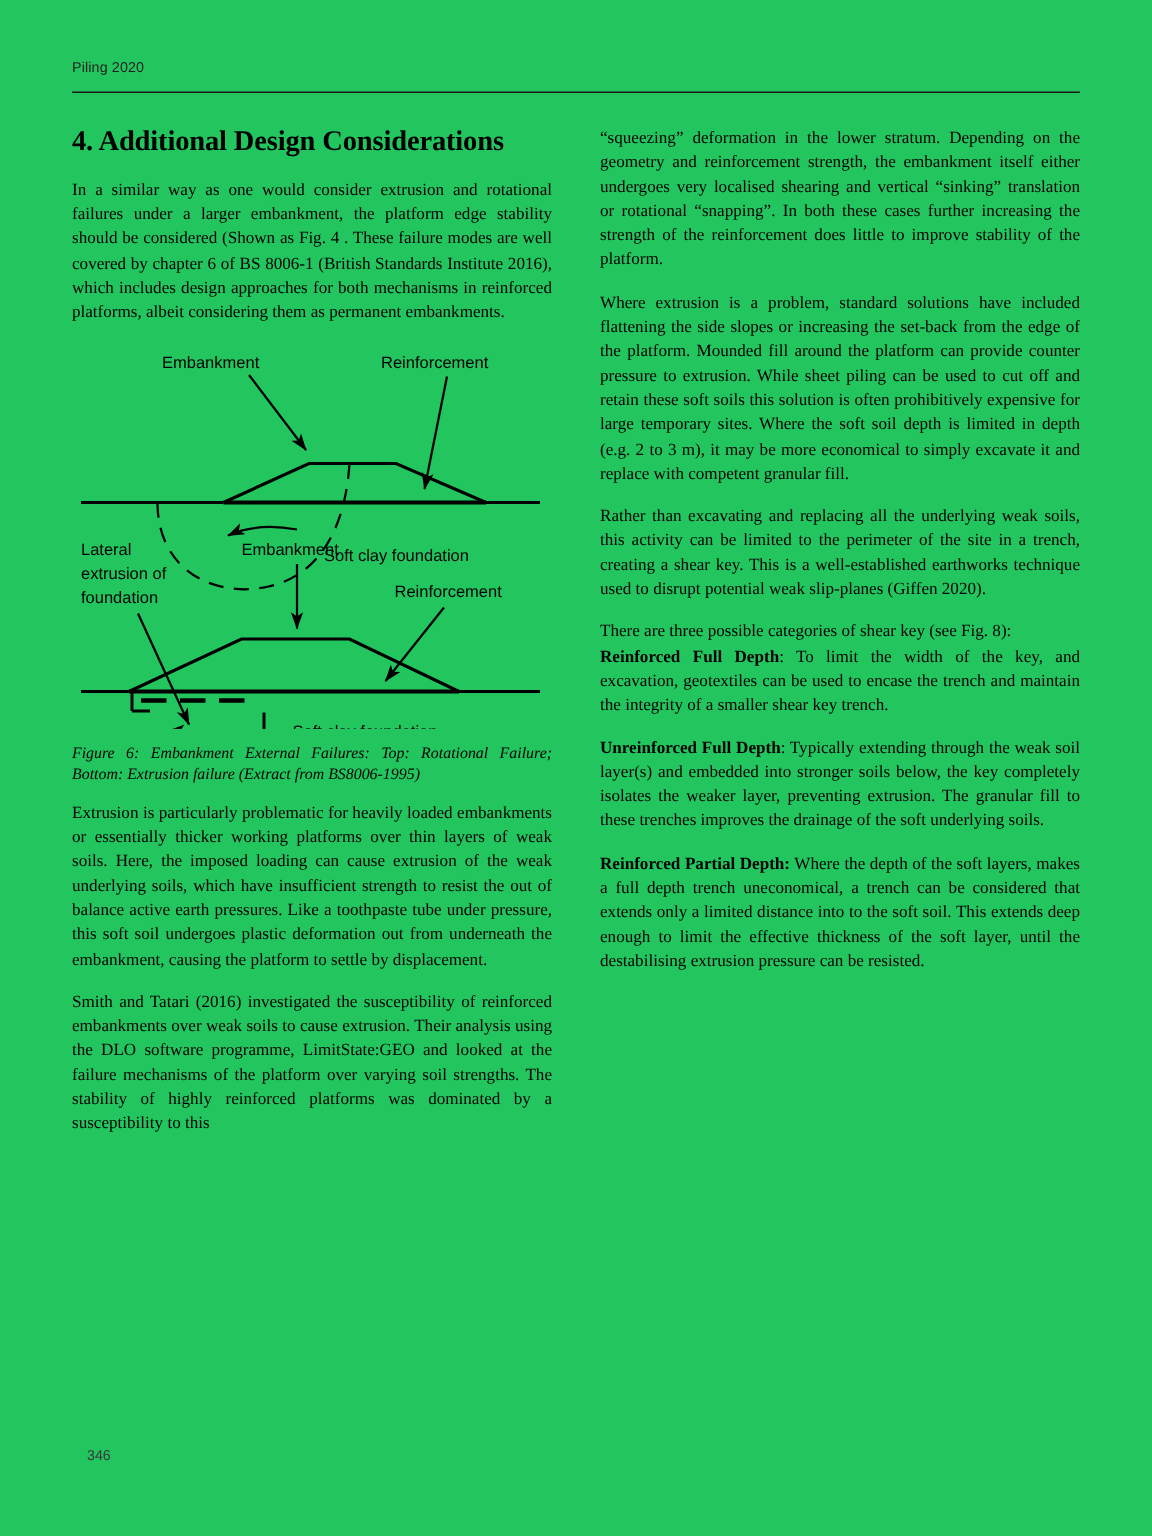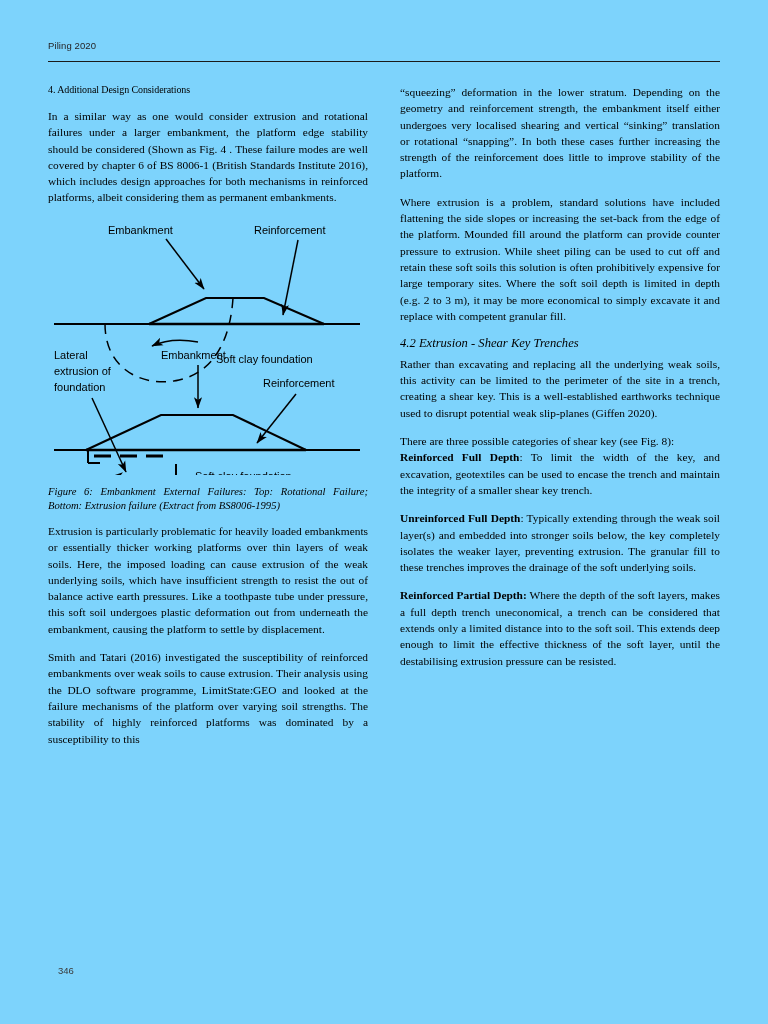--- a/index.html
+++ b/index.html
@@ -12,21 +12,21 @@
     height: 1024px;
     position: relative;
     font-family: "Liberation Serif", "DejaVu Serif", serif;
     color: #000000;
     overflow: hidden;
   }
 
   .page {
     position: absolute;
     inset: 0;
-    background: #7dd3fc;
+    background: #22c55e;
   }
 
   
   .running-head {
     position: absolute;
     top: 40px;
     left: 48px;
     width: 672px;
     font-family: "Liberation Sans", "DejaVu Sans", sans-serif;
     font-size: 9.5px;
@@ -51,22 +51,22 @@
     height: 840px;
     display: flex;
     gap: 32px;
   }
   .col {
     width: 320px;
     position: relative;
   }
 
   h1.section-title {
-    font-size: 10px;
-    font-weight: normal;
+    font-size: 19px;
+    font-weight: bold;
     margin: 0 0 12px 0;
     letter-spacing: -0.1px;
     line-height: 1.2;
   }
   h2.sub-title {
     font-size: 12.6px;
     font-style: italic;
     font-weight: normal;
     margin: 0 0 4px 0;
     line-height: 1.25;
@@ -204,21 +204,20 @@
       <p class="body-text">Smith and Tatari (2016) investigated the susceptibility of reinforced embankments over weak soils to cause extrusion. Their analysis using the DLO software programme, LimitState:GEO and looked at the failure mechanisms of the platform over varying soil strengths. The stability of highly reinforced platforms was dominated by a susceptibility to this</p>
 
     </div>
 
     <div class="col">
 
       <p class="body-text">“squeezing” deformation in the lower stratum. Depending on the geometry and reinforcement strength, the embankment itself either undergoes very localised shearing and vertical “sinking” translation or rotational “snapping”. In both these cases further increasing the strength of the reinforcement does little to improve stability of the platform.</p>
 
       <p class="body-text">Where extrusion is a problem, standard solutions have included flattening the side slopes or increasing the set-back from the edge of the platform. Mounded fill around the platform can provide counter pressure to extrusion. While sheet piling can be used to cut off and retain these soft soils this solution is often prohibitively expensive for large temporary sites. Where the soft soil depth is limited in depth (e.g. 2 to 3 m), it may be more economical to simply excavate it and replace with competent granular fill.</p>
 
-      <h2 class="sub-title">4.2 Extrusion - Shear Key Trenches</h2>
 
       <p class="body-text">Rather than excavating and replacing all the underlying weak soils, this activity can be limited to the perimeter of the site in a trench, creating a shear key. This is a well-established earthworks technique used to disrupt potential weak slip-planes (Giffen 2020).</p>
 
       <p class="body-text tight">There are three possible categories of shear key (see Fig. 8):</p>
 
       <p class="body-text"><span class="lead-in">Reinforced Full Depth</span><span>: To limit the width of the key, and excavation, geotextiles can be used to encase the trench and maintain the integrity of a smaller shear key trench.</span></p>
 
       <p class="body-text"><span class="lead-in">Unreinforced Full Depth</span><span>: Typically extending through the weak soil layer(s) and embedded into stronger soils below, the key completely isolates the weaker layer, preventing extrusion. The granular fill to these trenches improves the drainage of the soft underlying soils.</span></p>
 
       <p class="body-text"><span class="lead-in">Reinforced Partial Depth:</span><span> Where the depth of the soft layers, makes a full depth trench uneconomical, a trench can be considered that extends only a limited distance into to the soft soil. This extends deep enough to limit the effective thickness of the soft layer, until the destabilising extrusion pressure can be resisted.</span></p>

